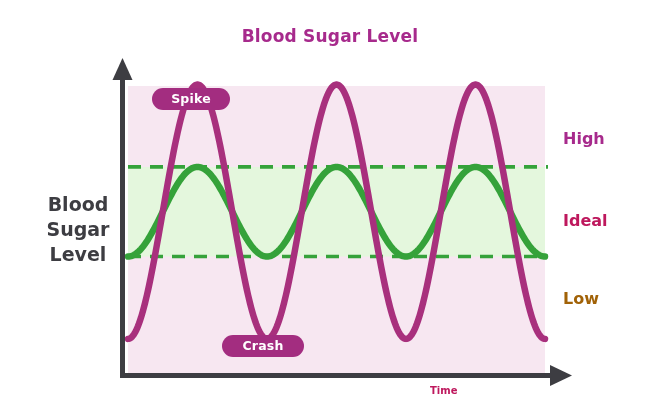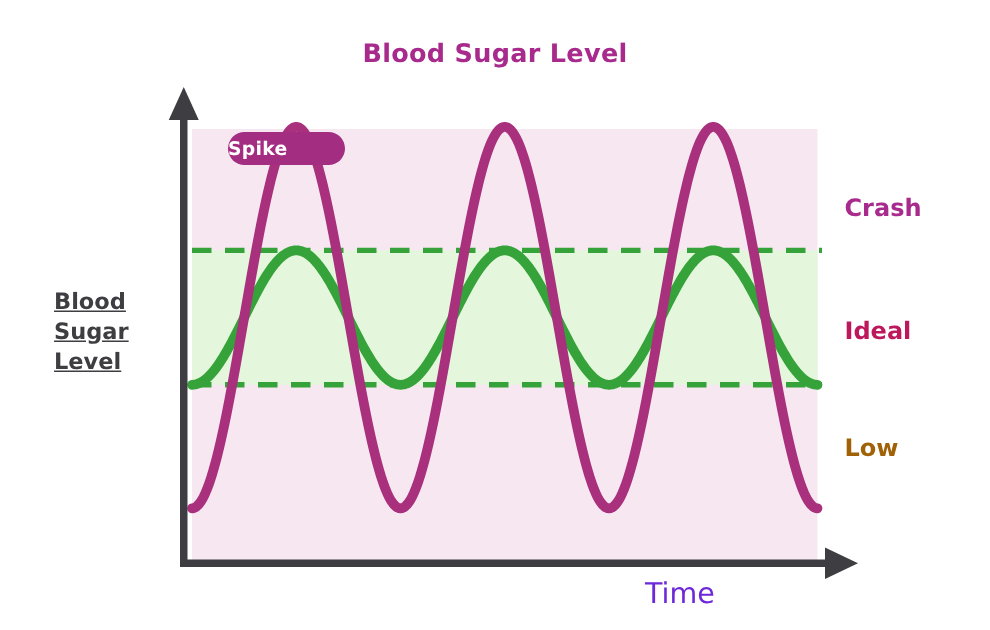--- a/index.html
+++ b/index.html
@@ -34,37 +34,36 @@
     letter-spacing: 0.2px;
     color: #a72a8c;
   }
 
   
   #y-axis-caption {
     position: absolute;
     left: 36px;
     top: 192px;
     width: 84px;
-    text-align: left;
-    font-size: 15px;
+    text-align: center;
+    font-size: 19px;
     font-weight: bold;
     line-height: 1.32;
     color: #3d3d42;
     white-space: pre-line;
-    text-decoration: underline;
   }
 
   
   #x-axis-caption {
     position: absolute;
     left: 430px;
     top: 385px;
-    font-size: 19px;
-    font-weight: normal;
-    color: #6d28d9;
+    font-size: 10px;
+    font-weight: bold;
+    color: #be185d;
   }
 
   
   .range-label {
     position: absolute;
     left: 563px;
     font-size: 16px;
     font-weight: bold;
     white-space: nowrap;
   }
@@ -75,21 +74,21 @@
   
   .pill {
     position: absolute;
     height: 22px;
     line-height: 22px;
     border-radius: 11px;
     background: #a32d80;
     color: #ffffff;
     font-size: 12.5px;
     font-weight: bold;
-    text-align: left;
+    text-align: center;
     letter-spacing: 0.2px;
   }
   #annotation-spike { left: 152px; top: 88px;  width: 78px; }
   #annotation-crash { left: 222px; top: 335px; width: 82px; }
 
   
   #plot-svg {
     position: absolute;
     left: 0;
     top: 0;
@@ -121,22 +120,23 @@
     <line x1="120" y1="375.5" x2="558" y2="375.5" stroke="#3d3d42" stroke-width="5"></line>
     <polygon points="572,375.5 550,386 550,365" fill="#3d3d42"></polygon>
   </svg>
 
   <div id="y-axis-caption">Blood
 Sugar
 Level</div>
 
   <div id="x-axis-caption">Time</div>
 
-  <div class="range-label" id="range-label-high">Crash</div>
+  <div class="range-label" id="range-label-high">High</div>
 
   <div class="range-label" id="range-label-ideal">Ideal</div>
 
   <div class="range-label" id="range-label-low">Low</div>
 
   <div class="pill" id="annotation-spike">Spike</div>
 
+  <div class="pill" id="annotation-crash">Crash</div>
 
 </div>
 
 </body></html>

